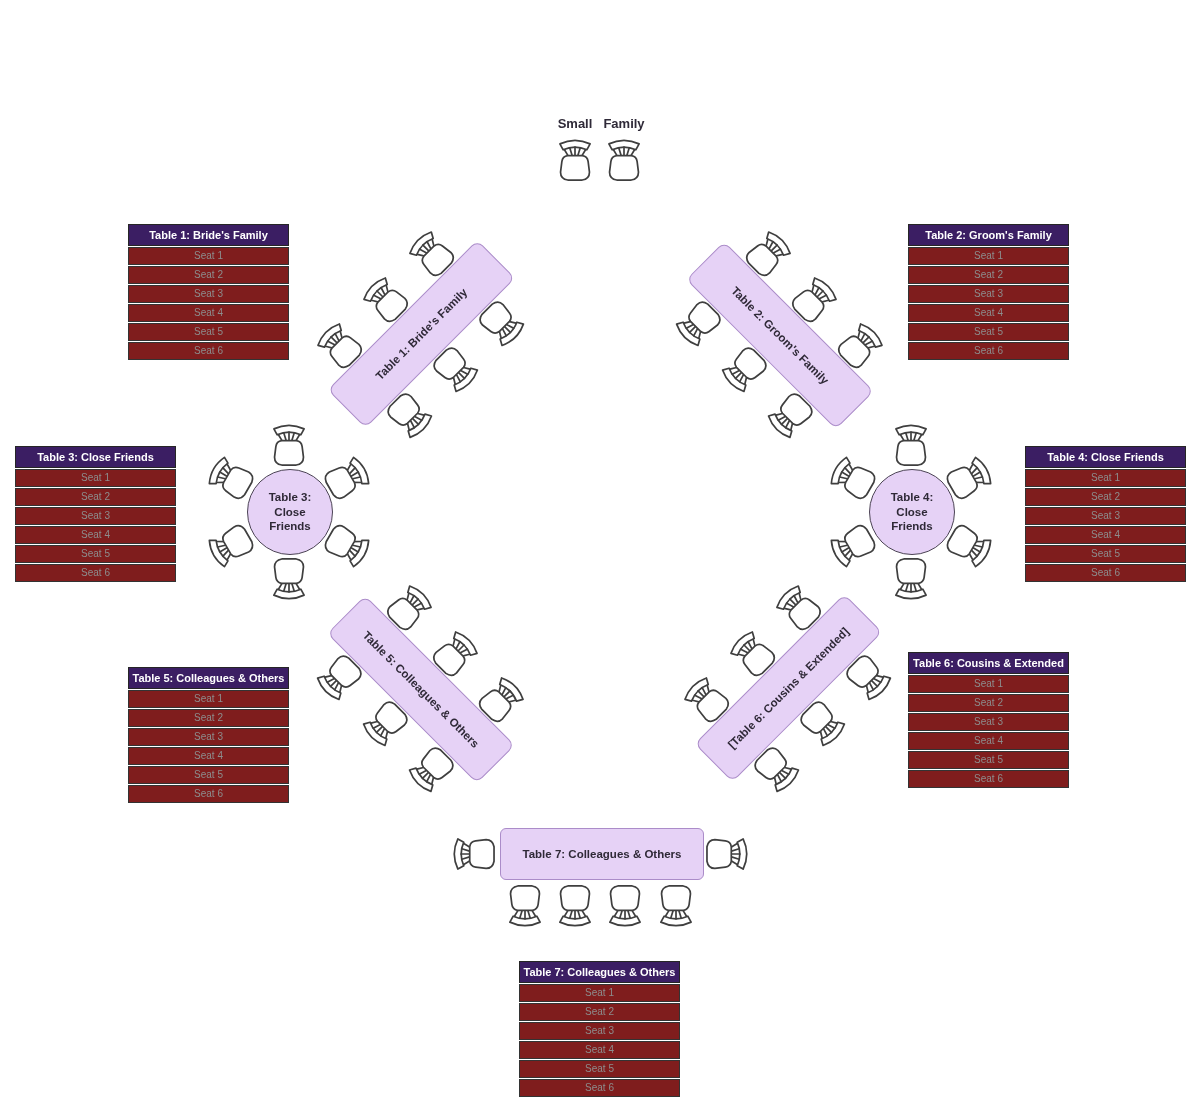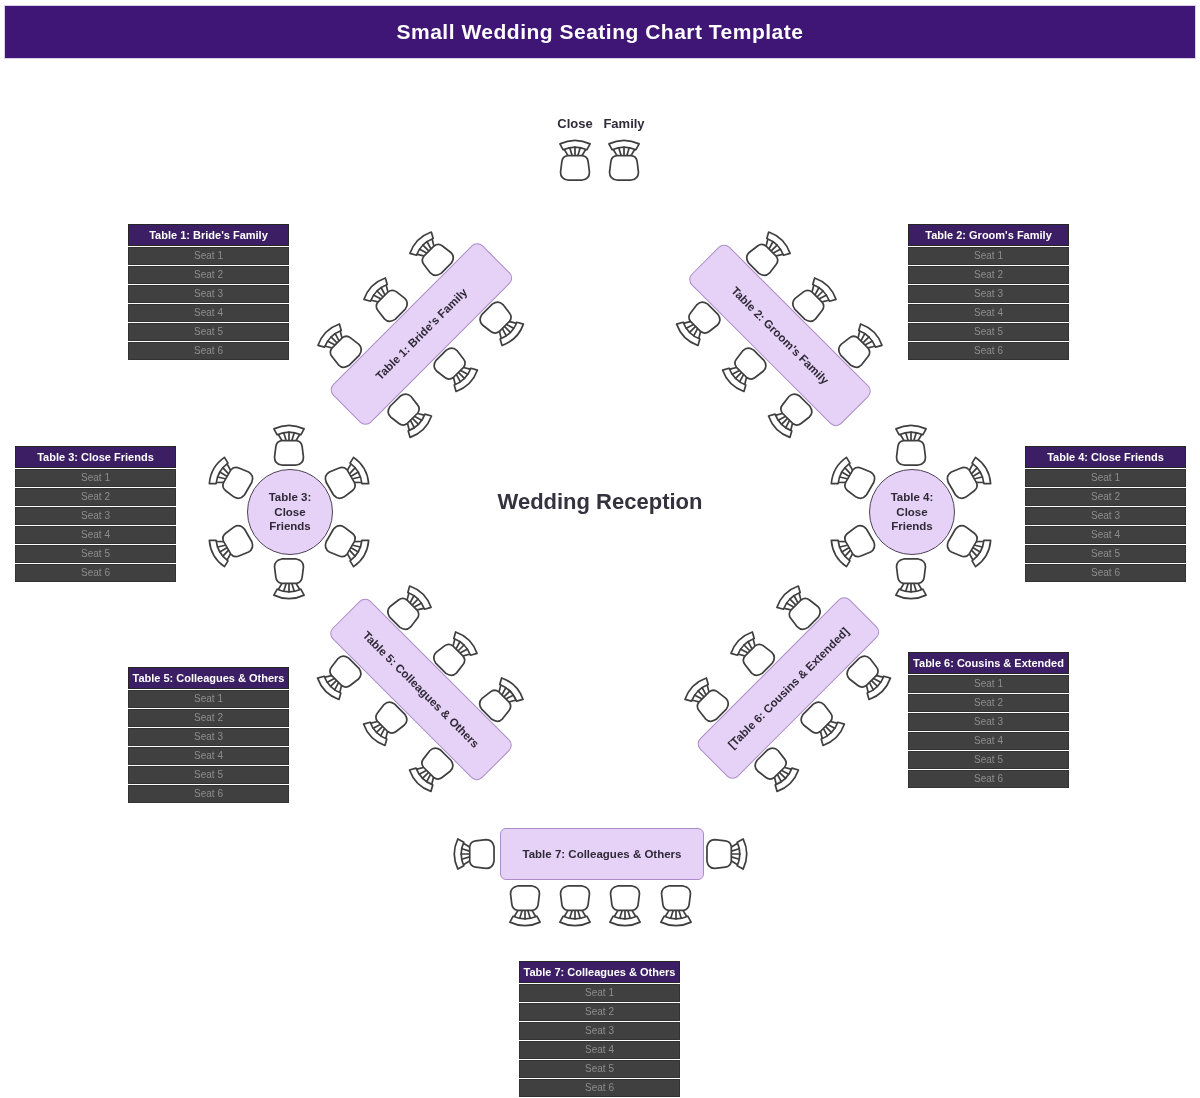--- a/index.html
+++ b/index.html
@@ -50,43 +50,42 @@
     background:#e6d2f6; border:1.5px solid #ab8cc9; border-radius:6px;
     display:flex; align-items:center; justify-content:center;
     font-size:11.5px; font-weight:bold; color:#2f2937;
   }
   .seat-list { position:absolute; width:161px; }
   .seat-list-header {
     background:#3b1e63; border:1px solid #262626; color:#ffffff;
     font-size:11px; font-weight:bold; text-align:center; padding:4px 2px;
   }
   .seat-row {
-    background:#404040; border:1px solid #333333; margin-top:1px;
+    background:#7f1d1d; border:1px solid #333333; margin-top:1px;
     height:16px; line-height:16px; text-align:center;
     font-size:10px; color:#8d8d8d;
   }
 </style>
 </head>
 <body>
 
 <svg width="0" height="0" style="position:absolute">
   <defs>
     <g id="chair" fill="#ffffff" stroke="#3f3f3f" stroke-width="2.6" stroke-linejoin="round" stroke-linecap="round">
       <path d="M7,12 Q30,1 53,12 L48,21 Q30,13 12,21 Z"></path>
       <path d="M14,21 L20,31 M22,18 L26,31 M30,17 L30,31 M38,18 L34,31 M46,21 L40,31" fill="none"></path>
       <path d="M19,30 L41,30 Q49,31 50,39 L52,55 Q52,65 41,67 L19,67 Q8,65 8,55 L10,39 Q11,31 19,30 Z"></path>
     </g>
   </defs>
 </svg>
 
 <div class="canvas">
 
-  <div class="banner">Small Wedding Seating Chart Template</div>
-
-  <div class="guest-label" style="left:545px;top:116px">Close</div>
+
+  <div class="guest-label" style="left:545px;top:116px">Small</div>
   <div class="guest-label" style="left:594px;top:116px">Family</div>
   <div class="chair" style="left:555px;top:136px">
       <svg viewBox="0 0 60 70">
         <use href="#chair"></use>
       </svg>
     </div>
   <div class="chair" style="left:604px;top:136px">
       <svg viewBox="0 0 60 70">
         <use href="#chair"></use>
       </svg>
@@ -230,21 +229,20 @@
         <svg viewBox="0 0 60 70">
           <use href="#chair"></use>
         </svg>
       </div>
     <div class="round-table">
         <span>Table 4: Close Friends</span>
       </div>
   </div>
 
   <div class="center-area">
-    <div>Wedding Reception</div>
   </div>
 
   <div class="rect-group" style="left:311px;top:603px;transform:rotate(45deg)">
     <div class="chair" style="left:25px;top:13px">
         <svg viewBox="0 0 60 70">
           <use href="#chair"></use>
         </svg>
       </div>
     <div class="chair" style="left:90px;top:13px">
         <svg viewBox="0 0 60 70">

